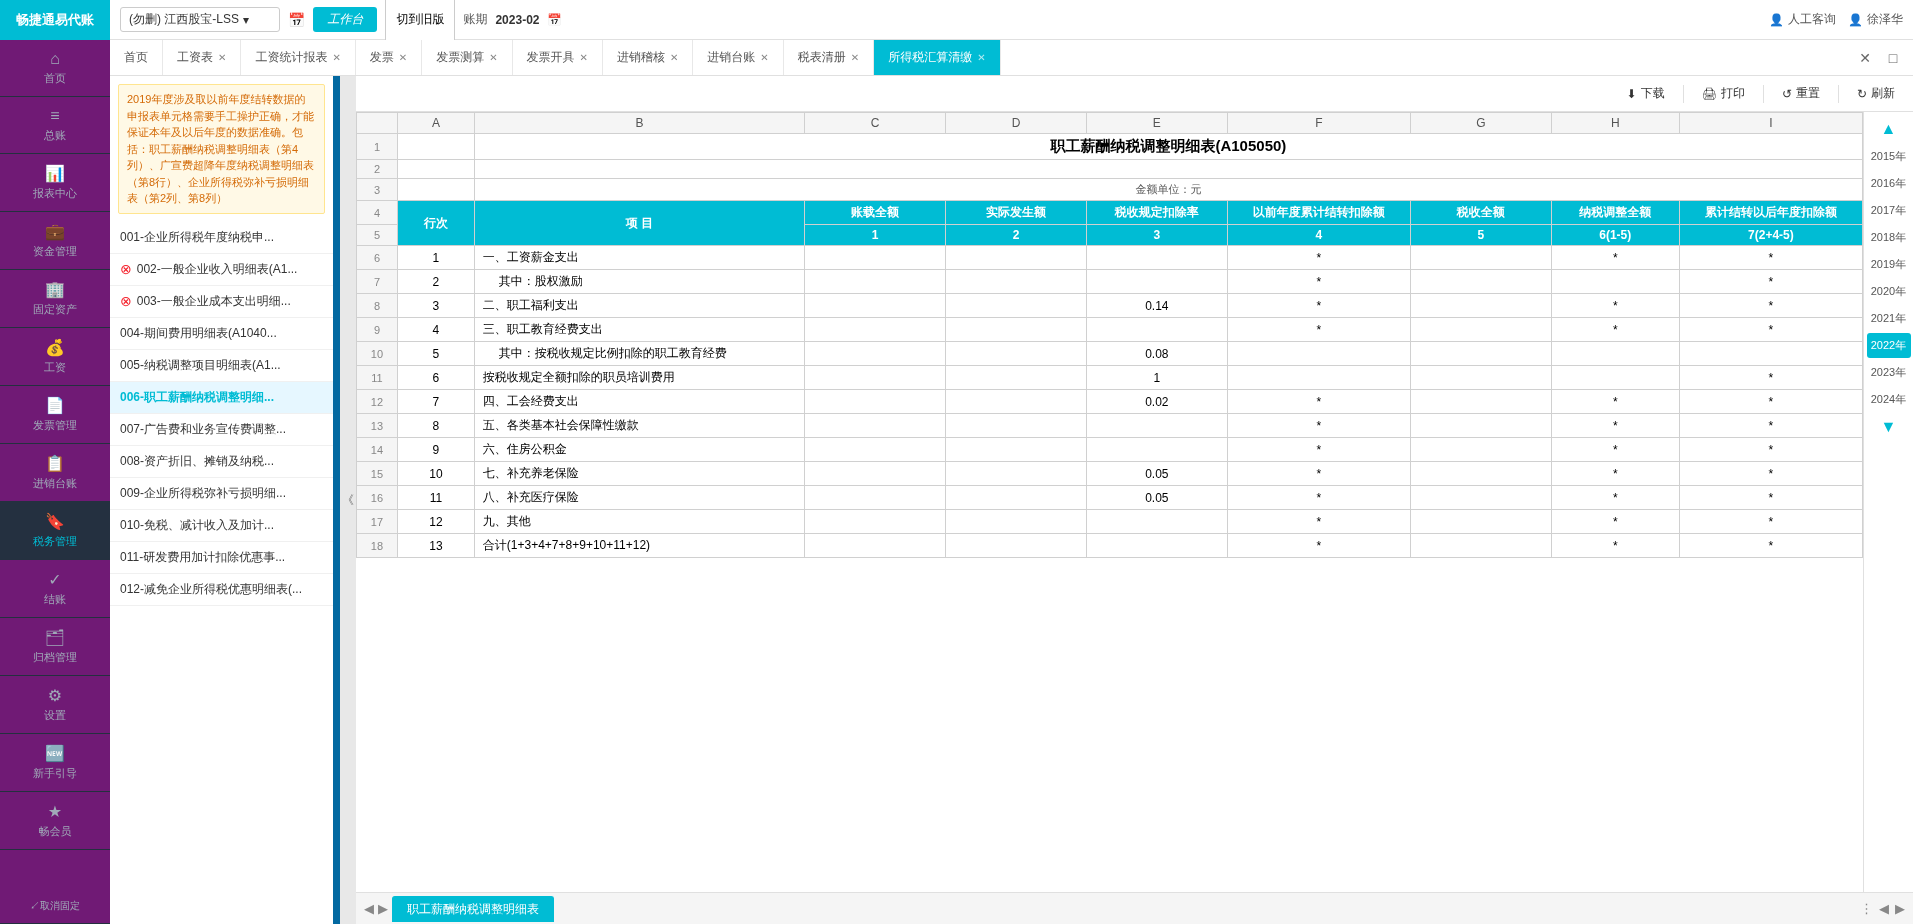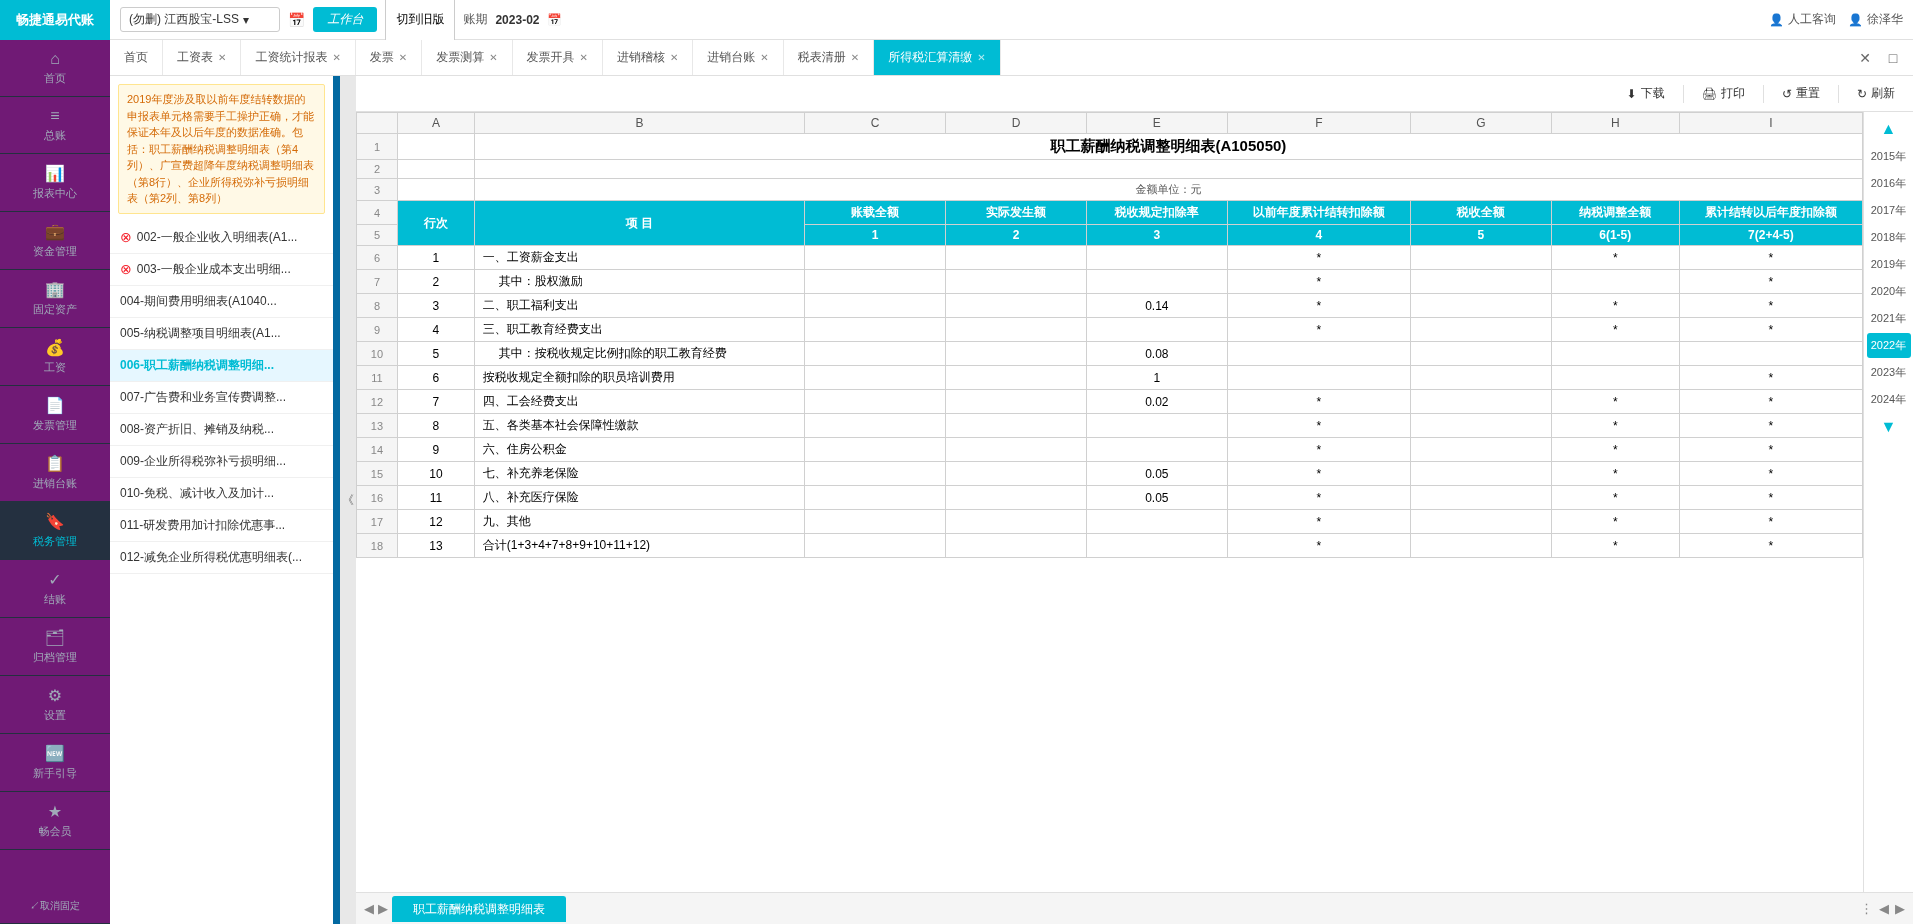--- a/index.html
+++ b/index.html
@@ -329,21 +329,21 @@
       display: flex;
       align-items: center;
       padding: 0 8px;
       gap: 4px;
       flex-shrink: 0;
     }
     .sheet-tab {
       background: #fff;
       border: 1px solid #d0d0d0;
       border-bottom: none;
-      padding: 4px 20px;
+      padding: 4px 14px;
       font-size: 12px;
       cursor: pointer;
       color: #333;
       border-radius: 3px 3px 0 0;
     }
     .sheet-tab.active { background: #00bcd4; color: white; border-color: #00bcd4; }
 
     .spreadsheet-wrapper {
       flex: 1;
       display: flex;
@@ -487,20 +487,23 @@
       <div class="tab-end-btn">□</div>
     </div>
   </div>
 
   <div class="content-area">
 
     <div class="report-list-panel">
       <div class="report-notice">2019年度涉及取以前年度结转数据的申报表单元格需要手工操护正确，才能保证本年及以后年度的数据准确。包括：职工薪酬纳税调整明细表（第4列）、广宣费超降年度纳税调整明细表（第8行）、企业所得税弥补亏损明细表（第2列、第8列）</div>
       <div class="report-list">
         <div class="report-list-item">
+          <span>001-企业所得税年度纳税申...</span>
+        </div>
+        <div class="report-list-item">
           <span class="error-dot">⊗</span>
           <span>002-一般企业收入明细表(A1...</span>
         </div>
         <div class="report-list-item">
           <span class="error-dot">⊗</span>
           <span>003-一般企业成本支出明细...</span>
         </div>
         <div class="report-list-item">
           <span>004-期间费用明细表(A1040...</span>
         </div>

